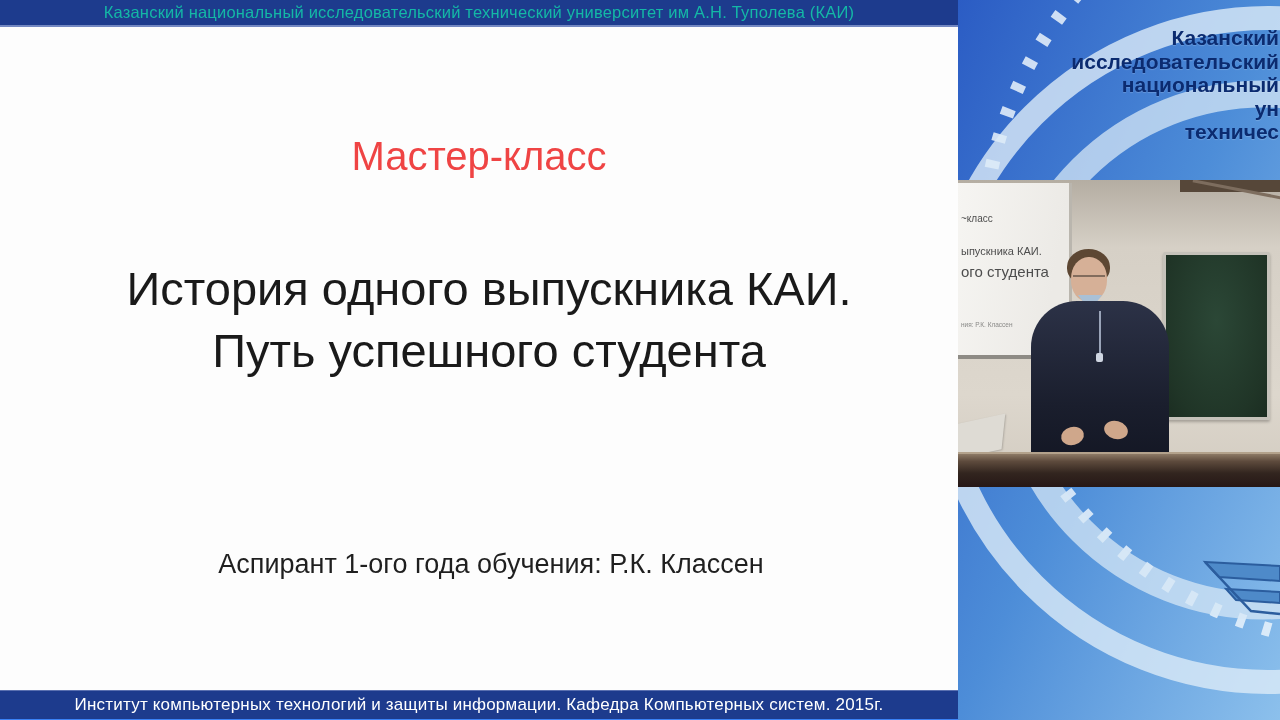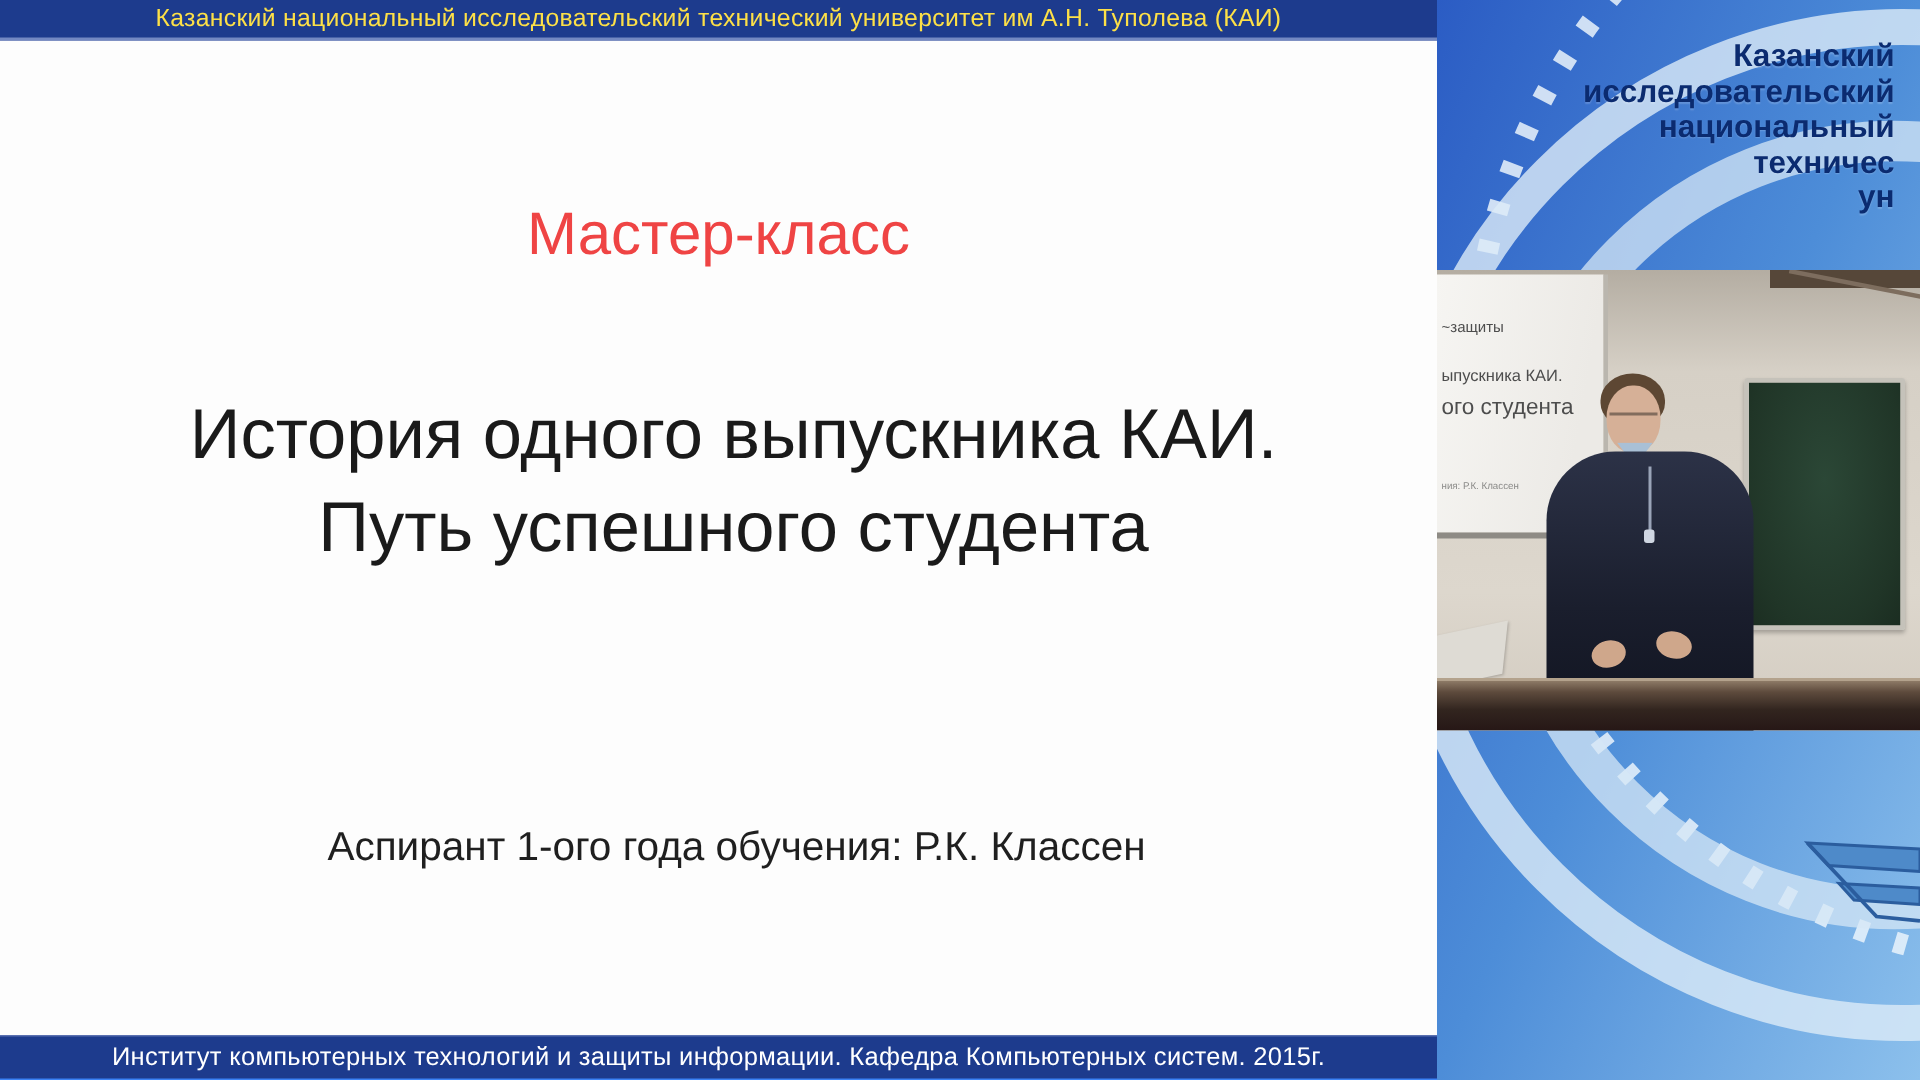--- a/index.html
+++ b/index.html
@@ -11,21 +11,21 @@
   }
 
   
   .left-region { position:absolute; left:0; top:0; width:958px; height:720px; background:#fdfdfd; }
 
   .top-bar {
     position:absolute; left:0; top:0; width:958px; height:27px;
     background:#1d3b8d; border-bottom:2px solid #7388c2;
     display:flex; align-items:center; justify-content:center;
   }
-  .top-bar span { color:#fde047; font-size:16.5px; letter-spacing:.2px; }
+  .top-bar span { color:#14b8a6; font-size:16.5px; letter-spacing:.2px; }
 
   .bottom-bar {
     position:absolute; left:0; bottom:0; width:958px; height:30px;
     background:#1d3b8d; border-top:1px solid #5a70b0; border-bottom:1px solid #3b82f6;
     display:flex; align-items:center; justify-content:center;
   }
   .bottom-bar span { color:#ffffff; font-size:17px; letter-spacing:.2px; }
 
   .slide { position:absolute; left:0; top:29px; width:958px; height:661px; background:#fdfdfd; color:#1a1a1a; }
   .slide-title {
@@ -43,21 +43,21 @@
 
   
   .right-panel { position:absolute; left:958px; top:0; width:322px; height:720px; overflow:hidden; }
   .panel-bg { position:absolute; left:0; top:0; width:322px; height:720px; display:block; }
 
   .uni-title {
     position:absolute; top:26px; right:0; width:322px;
     text-align:right; font-weight:bold; font-size:21px; line-height:23.5px;
     color:#0b2b70; text-shadow:0 1px 1px rgba(255,255,255,.18);
   }
-  .uni-title div { padding-right:17px; white-space:nowrap;text-align:right; }
+  .uni-title div { padding-right:1px; white-space:nowrap;text-align:right; }
 
   
   .video {
     position:absolute; left:0; top:180px; width:322px; height:307px; overflow:hidden;
     background:linear-gradient(180deg,#b4ada2 0%, #d6d0c6 22%, #ddd7cd 70%, #d2cbc0 100%);
   }
   .wall-rail { position:absolute; left:222px; top:0; width:100px; height:12px; background:#564739; }
   .wall-rod  { position:absolute; left:234px; top:8px; width:92px; height:3px; background:#7d6d5e; transform:rotate(11deg); }
 
   .screen {
@@ -147,30 +147,30 @@
         <path d="M247,562 L322,566 L322,581 L261,577 Z" fill="#4e8ac9" stroke="#2b5d9e" stroke-width="2"></path>
         <path d="M268,589 L322,592 L322,603 L278,600 Z" fill="#4e8ac9" stroke="#2b5d9e" stroke-width="2"></path>
         <path d="M247,562 L293,611 L322,614" fill="none" stroke="#2b5d9e" stroke-width="2.5"></path>
       </g>
     </svg>
 
     <div class="uni-title">
       <div>Казанский</div>
       <div>исследовательский</div>
       <div>национальный</div>
+      <div>ун</div>
       <div>техничес</div>
-      <div>ун</div>
     </div>
 
     <div class="video">
       <div class="wall-rail"></div>
       <div class="wall-rod"></div>
 
       <div class="screen">
-        <div class="t1">~защиты</div>
+        <div class="t1">~класс</div>
         <div class="t2">ыпускника КАИ.</div>
         <div class="t3">ого студента</div>
         <div class="t4">ния: Р.К. Классен</div>
       </div>
 
       <div class="board"></div>
       <div class="paper"></div>
 
       <div>
         <div class="hair"></div>

